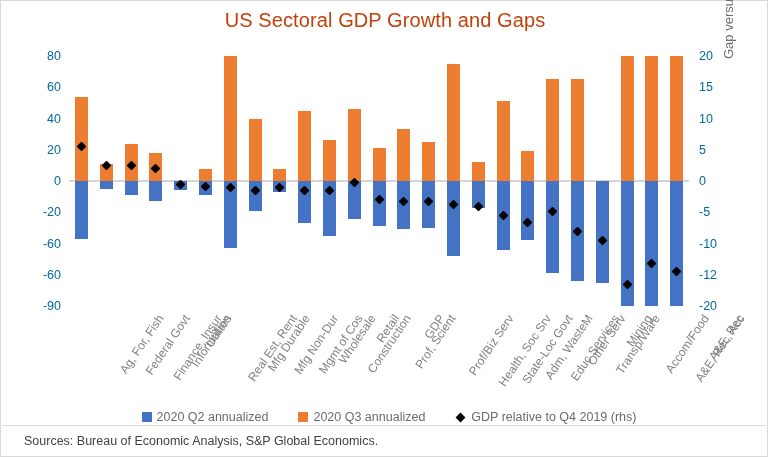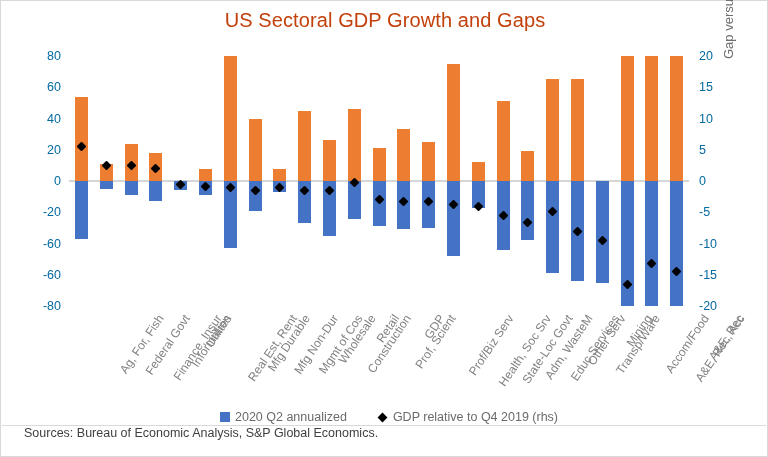--- a/index.html
+++ b/index.html
@@ -91,21 +91,21 @@
   .swatch.orange { background:#ED7D31; }
   .swatch.diamond {
     width:7px; height:7px; background:#000;
     transform:rotate(45deg); margin:0 2px;
   }
   
   #source-bar {
     position:absolute;
     left:1px; right:1px; bottom:1px; height:30px;
     border-top:1px solid #d9d9d9;
-    display:flex; align-items:flex-start;
+    display:flex; align-items:center;
   }
   #source-text {
     margin-left:22px;
     font-size:12.5px; color:#3f3f3f;
   }
 </style>
 </head>
 <body>
 
 <div id="frame">
@@ -199,31 +199,31 @@
 
   <div id="yticks-left">
       <div class="ytick" style="left: 20px; top: 49px;">80</div>
       <div class="ytick" style="left: 20px; top: 80.25px;">60</div>
       <div class="ytick" style="left: 20px; top: 111.5px;">40</div>
       <div class="ytick" style="left: 20px; top: 142.75px;">20</div>
       <div class="ytick" style="left: 20px; top: 174px;">0</div>
       <div class="ytick" style="left: 20px; top: 205.25px;">-20</div>
       <div class="ytick" style="left: 20px; top: 236.5px;">-60</div>
       <div class="ytick" style="left: 20px; top: 267.75px;">-60</div>
-      <div class="ytick" style="left: 20px; top: 299px;">-80</div>
+      <div class="ytick" style="left: 20px; top: 299px;">-90</div>
     </div>
   <div id="yticks-right">
       <div class="ytick right" style="left: 698px; top: 49px;">20</div>
       <div class="ytick right" style="left: 698px; top: 80.25px;">15</div>
       <div class="ytick right" style="left: 698px; top: 111.5px;">10</div>
       <div class="ytick right" style="left: 698px; top: 142.75px;">5</div>
       <div class="ytick right" style="left: 698px; top: 174px;">0</div>
       <div class="ytick right" style="left: 698px; top: 205.25px;">-5</div>
       <div class="ytick right" style="left: 698px; top: 236.5px;">-10</div>
-      <div class="ytick right" style="left: 698px; top: 267.75px;">-15</div>
+      <div class="ytick right" style="left: 698px; top: 267.75px;">-12</div>
       <div class="ytick right" style="left: 698px; top: 299px;">-20</div>
     </div>
   <div id="xticks">
       <div class="xtick" style="left: 86.4px; top: 311px;">Ag, For, Fish</div>
       <div class="xtick" style="left: 111.2px; top: 311px;">Federal Govt</div>
       <div class="xtick" style="left: 136px; top: 311px;">Finance, Insur</div>
       <div class="xtick" style="left: 160.8px; top: 311px;">Information</div>
       <div class="xtick" style="left: 185.6px; top: 311px;">Utilites</div>
       <div class="xtick" style="left: 210.4px; top: 311px;">Real Est, Rent</div>
       <div class="xtick" style="left: 235.2px; top: 311px;">Mfg Durable</div>
@@ -246,20 +246,24 @@
       <div class="xtick" style="left: 656.8px; top: 311px;">A&amp;E, Rec, Acc</div>
       <div class="xtick" style="left: 681.6px; top: 311px;">A&amp;E, Rec</div>
     </div>
 
   <div id="legend">
     <div class="legend-item">
       <span class="swatch blue"></span>
       <span>2020 Q2 annualized</span>
     </div>
     <div class="legend-item">
+      <span class="swatch orange"></span>
+      <span>2020 Q3 annualized</span>
+    </div>
+    <div class="legend-item">
       <span class="swatch diamond"></span>
       <span>GDP relative to Q4 2019 (rhs)</span>
     </div>
   </div>
 
   <div id="source-bar">
     <div id="source-text">Sources: Bureau of Economic Analysis, S&amp;P Global Economics.</div>
   </div>
 
 </div>

